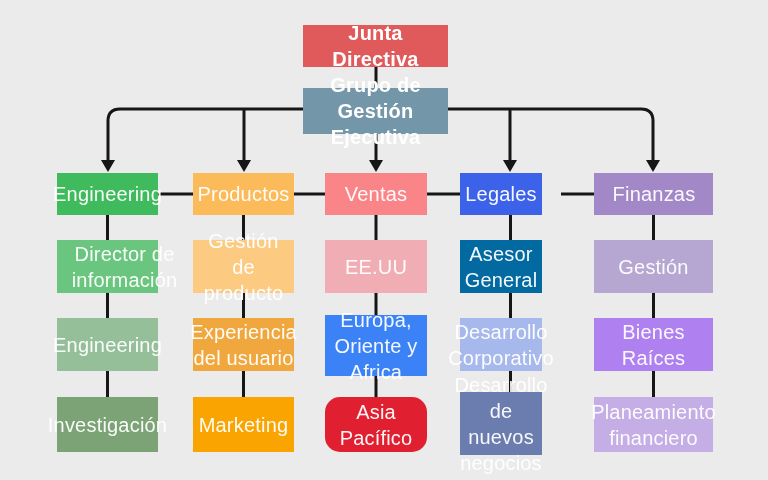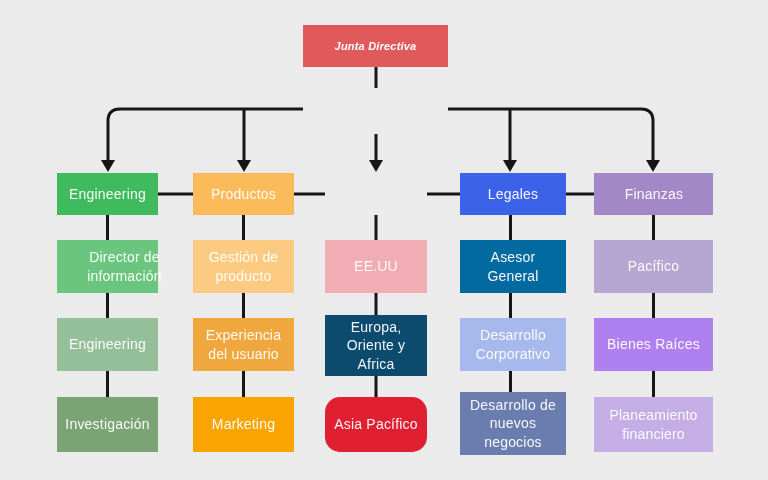--- a/index.html
+++ b/index.html
@@ -19,36 +19,36 @@
     width: 768px; height: 480px;
     pointer-events: none;
   }
   .node {
     position: absolute;
     display: flex;
     align-items: center;
     justify-content: center;
     text-align: center;
     color: rgba(255,255,255,0.95);
-    font-size: 14px;
+    font-size: 20px;
     line-height: 1.3;
     letter-spacing: 0.2px;
     padding: 2px 7px;
     box-sizing: border-box;
     z-index: 2;
   }
-  .bold { font-weight: bold; font-size: 11px; color: #ffffff; font-style: italic; }
+  .bold { font-weight: bold; font-size: 20px; color: #ffffff; }
   
   .root-box  { left: 303px; top: 25px; width: 145px; height: 42px; }
   .exec-box  { left: 303px; top: 88px; width: 145px; height: 46px; }
   
   .c0 { left: 57px;  width: 101px; }
   .c1 { left: 193px; width: 101px; }
   .c2 { left: 325px; width: 102px; }
-  .c3 { left: 460px; width: 106px; }
+  .c3 { left: 460px; width: 82px; }
   .c4 { left: 594px; width: 119px; }
   
   .rh { top: 173px; height: 42px; }
   .r1 { top: 240px; height: 53px; }
   .r2 { top: 318px; height: 53px; }
   .r3 { top: 397px; height: 55px; }
   
   .r2-tall { top: 315px; height: 61px; }
   .r3-tall { top: 392px; height: 63px; }
 </style>
@@ -84,38 +84,40 @@
     <g style="fill: rgb(22, 22, 22);">
       <polygon points="101,160 115,160 108,172"></polygon>
       <polygon points="237,160 251,160 244,172"></polygon>
       <polygon points="369,160 383,160 376,172"></polygon>
       <polygon points="503,160 517,160 510,172"></polygon>
       <polygon points="646,160 660,160 653,172"></polygon>
     </g>
   </svg>
 
   <div class="node bold root-box" style="background: rgb(224, 89, 91);">Junta Directiva</div>
+  <div class="node bold exec-box" style="background: rgb(115, 150, 169);">Grupo de Gestión Ejecutiva</div>
 
   <div class="node c0 rh" style="background: rgb(63, 186, 92);">Engineering</div>
   <div class="node c0 r1" style="background: rgb(106, 198, 126); padding-left: 41px;">Director de información</div>
   <div class="node c0 r2" style="background: rgb(148, 191, 153);">Engineering</div>
   <div class="node c0 r3" style="background: rgb(123, 163, 117);">Investigación</div>
 
   <div class="node c1 rh" style="background: rgb(251, 187, 91);">Productos</div>
   <div class="node c1 r1" style="background: rgb(252, 203, 129);">Gestión de producto</div>
   <div class="node c1 r2" style="background: rgb(240, 168, 62);">Experiencia del usuario</div>
   <div class="node c1 r3" style="background: rgb(250, 164, 1);">Marketing</div>
 
+  <div class="node c2 rh" style="background: rgb(250, 133, 136);">Ventas</div>
   <div class="node c2 r1" style="background: rgb(240, 173, 180); text-align: center;">EE.UU</div>
-  <div class="node c2 r2-tall" style="background: #0c4a6e;">Europa, Oriente y Africa</div>
+  <div class="node c2 r2-tall" style="background: #3b82f6;">Europa, Oriente y Africa</div>
   <div class="node c2 r3" style="background: rgb(224, 31, 48); border-radius: 15px;">Asia Pacífico</div>
 
   <div class="node c3 rh" style="background: rgb(60, 98, 233);">Legales</div>
   <div class="node c3 r1" style="background: #0369a1;">Asesor General</div>
   <div class="node c3 r2" style="background: rgb(166, 184, 236);">Desarrollo Corporativo</div>
   <div class="node c3 r3-tall" style="background: rgb(107, 124, 175);">Desarrollo de nuevos negocios</div>
 
   <div class="node c4 rh" style="background: rgb(163, 136, 199); padding-left: 8px;">Finanzas</div>
-  <div class="node c4 r1" style="background: rgb(181, 167, 209);">Pacífico</div>
+  <div class="node c4 r1" style="background: rgb(181, 167, 209);">Gestión</div>
   <div class="node c4 r2" style="background: rgb(175, 129, 240);">Bienes Raíces</div>
   <div class="node c4 r3" style="background: rgb(197, 173, 229);">Planeamiento financiero</div>
 
 </div>
 
 </body></html>

